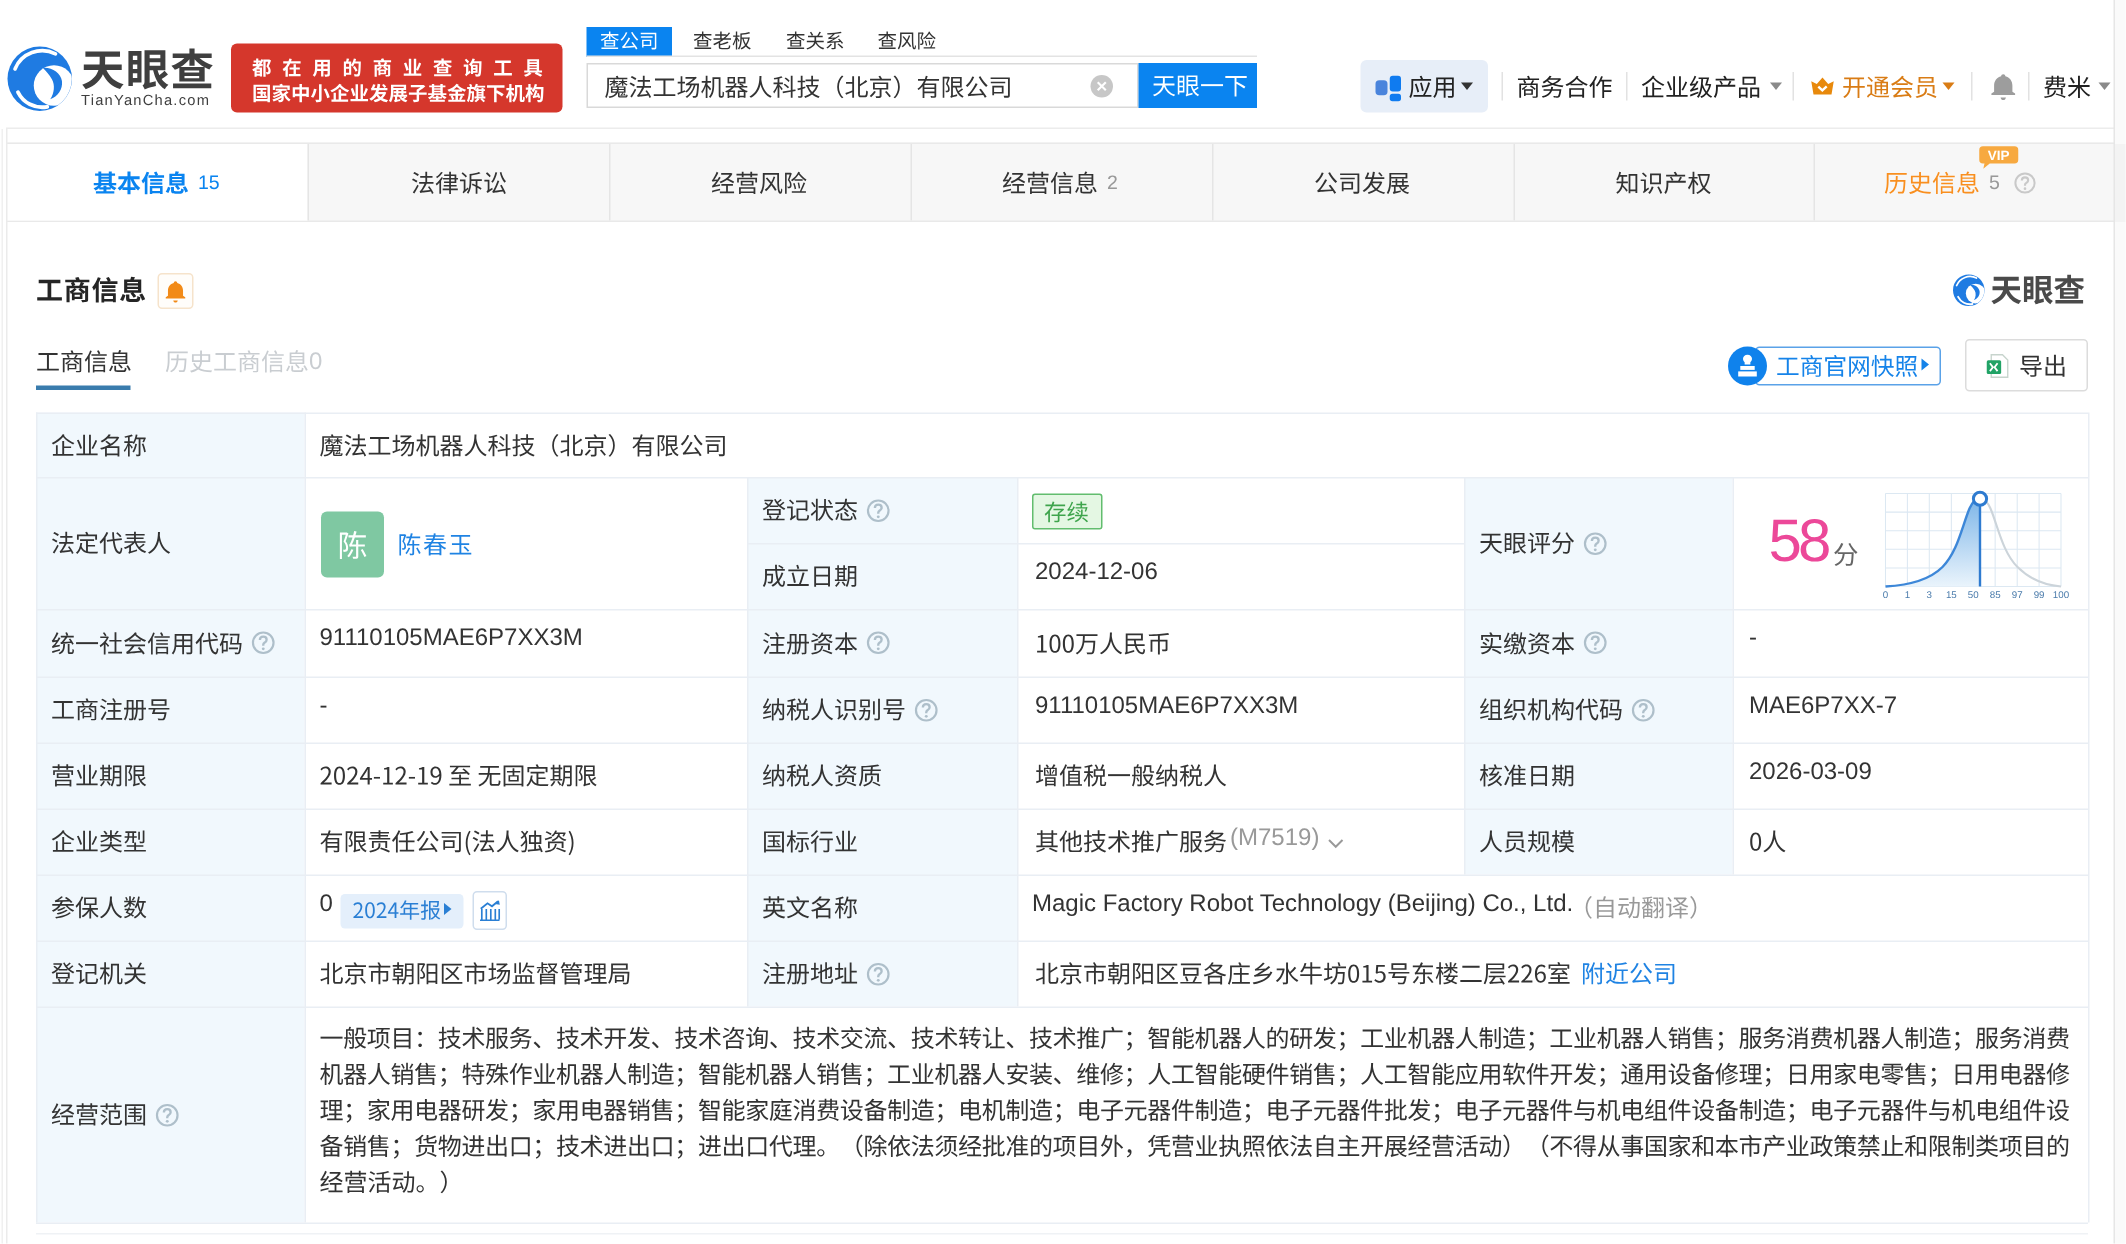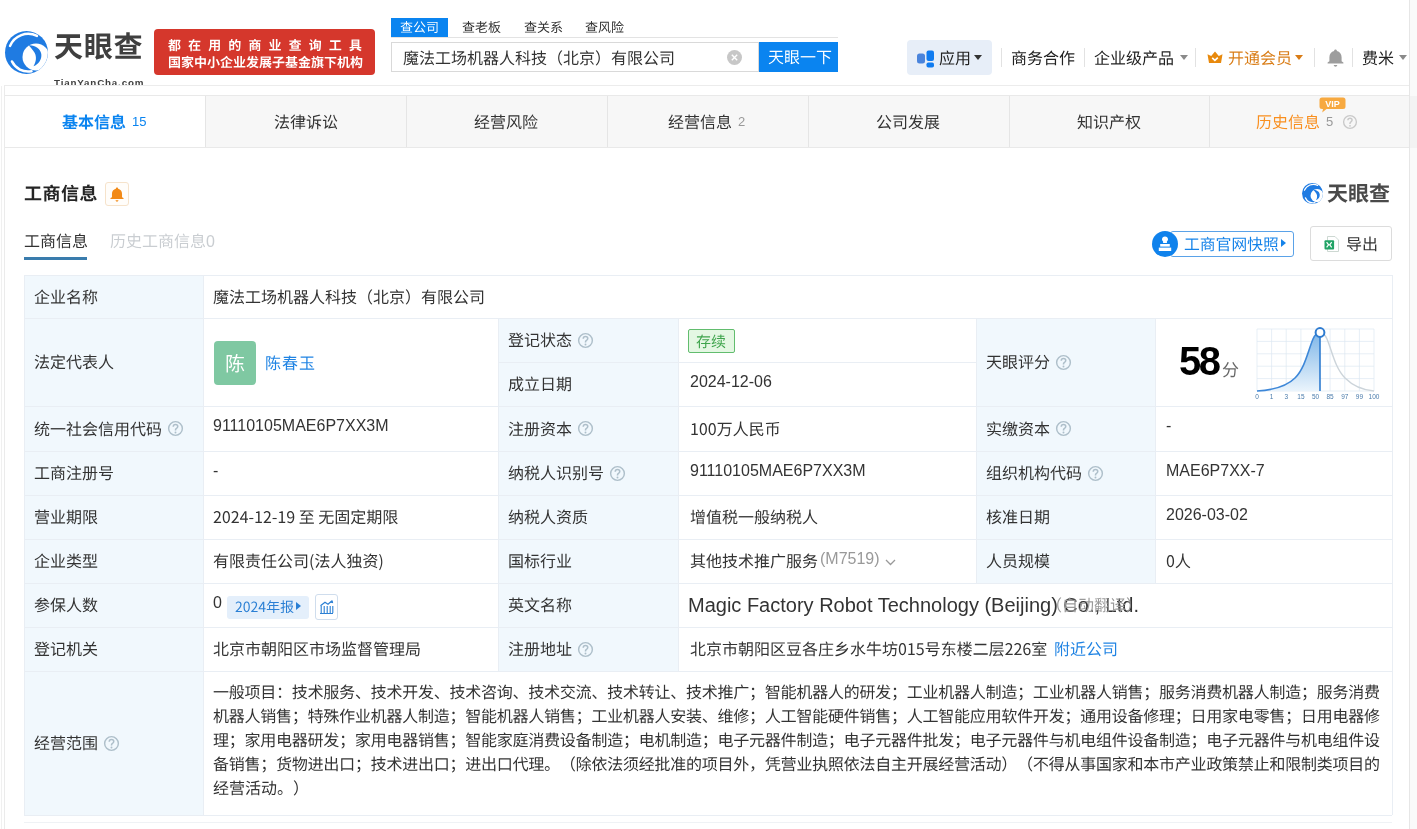--- a/index.html
+++ b/index.html
@@ -298,21 +298,21 @@
 <svg class="a" style="left:5px;top:31px" width="43" height="43" viewBox="0 0 43 43">
     <use href="#tyclogo"></use>
   </svg>
 <svg class="a" style="left:54px;top:57px" width="1" height="1">
     <g transform="scale(0.029 -0.029)" fill="#3f3f3f">
       <use href="#b0"></use>
       <use href="#b1" x="1028"></use>
       <use href="#b2" x="2055"></use>
     </g>
   </svg>
-<div class="a" style="left:54px;top:77px;font-weight:bold;font-size:9.8px;letter-spacing:0.82px;color:#3f3f3f">TianYanCha.com</div>
+<div class="a" style="left:54px;top:62px;font-weight:normal;font-size:9.8px;letter-spacing:0.82px;color:#3f3f3f">TianYanCha.com</div>
 <div class="a" style="left:154px;top:29px;width:221px;height:46px;background:#d5372c;border-radius:4px"></div>
 <svg class="a" style="left:168px;top:49.5px" width="1" height="1">
     <g transform="scale(0.013 -0.013)" fill="#fff">
       <use href="#b3"></use>
       <use href="#b4" x="1546"></use>
       <use href="#b5" x="3092"></use>
       <use href="#b6" x="4638"></use>
       <use href="#b7" x="6185"></use>
       <use href="#b8" x="7731"></use>
       <use href="#b2" x="9277"></use>
@@ -722,21 +722,21 @@
       <use href="#g1f" x="1000"></use>
       <use href="#g34" x="2000"></use>
       <use href="#g35" x="3000"></use>
     </g>
   </svg>
 <svg class="a" style="left:1056px;top:354.5px" width="15" height="15" viewBox="0 0 14 14">
     <circle cx="7" cy="7" r="6.4" fill="none" stroke="#aebfca" stroke-width="1.35"></circle>
     <path d="M4.9 5.3 C4.9 4 5.8 3.2 7 3.2 C8.2 3.2 9.1 4 9.1 5.1 C9.1 6 8.6 6.4 7.9 6.9 C7.3 7.3 7 7.6 7 8.3 L7 8.9" fill="none" stroke="#aebfca" stroke-width="1.45"></path>
     <circle cx="7" cy="10.8" r="0.9" fill="#aebfca"></circle>
   </svg>
-<div class="a" style="left:1179px;top:341px;font-size:40px;font-weight:bold;color:#000000;letter-spacing:-2.5px;line-height:40px">58</div>
+<div class="a" style="left:1179px;top:341px;font-size:40px;font-weight:normal;color:#ec4899;letter-spacing:-2.5px;line-height:40px">58</div>
 <svg class="a" style="left:1222px;top:376px" width="1" height="1">
     <g transform="scale(0.017 -0.017)" fill="#666">
       <use href="#g35"></use>
     </g>
   </svg>
 <svg class="a" style="left:1255px;top:326px" width="124" height="73" viewBox="0 0 124 73">
 <defs>
       <linearGradient id="cg" x1="0" y1="0" x2="0" y2="1">
 <stop offset="0" stop-color="#7eb6e8"></stop>
         <stop offset="1" stop-color="#eaf4fc"></stop>
@@ -911,21 +911,21 @@
     </g>
   </svg>
 <svg class="a" style="left:986px;top:523px" width="1" height="1">
     <g transform="scale(0.016 -0.016)" fill="#333333">
       <use href="#g43"></use>
       <use href="#g44" x="1000"></use>
       <use href="#g32" x="2000"></use>
       <use href="#g33" x="3000"></use>
     </g>
   </svg>
-<div class="a" style="left:1166px;top:505.5px;font-size:16px;color:#333333">2026-03-02</div>
+<div class="a" style="left:1166px;top:505.5px;font-size:16px;color:#333333">2026-03-09</div>
 <svg class="a" style="left:34px;top:567px" width="1" height="1">
     <g transform="scale(0.016 -0.016)" fill="#333333">
       <use href="#g1o"></use>
       <use href="#g1p" x="1000"></use>
       <use href="#g45" x="2000"></use>
       <use href="#g46" x="3000"></use>
     </g>
   </svg>
 <svg class="a" style="left:213px;top:567px" width="1" height="1">
     <g transform="scale(0.016 -0.016)" fill="#333333">
@@ -1009,21 +1009,21 @@
 <path d="M13.6 0.2 L14.2 3.2 L10.8 2.6 Z" fill="#2a7fd4"></path>
 </svg>
 <svg class="a" style="left:508px;top:611px" width="1" height="1">
     <g transform="scale(0.016 -0.016)" fill="#333333">
       <use href="#g4s"></use>
       <use href="#g4t" x="1000"></use>
       <use href="#g2m" x="2000"></use>
       <use href="#g2n" x="3000"></use>
     </g>
   </svg>
-<div class="a" style="left:688px;top:593.5px;font-size:20px;color:#333333">Magic Factory Robot Technology (Beijing) Co., Ltd.</div>
+<div class="a" style="left:688px;top:593.5px;font-size:16px;color:#333333">Magic Factory Robot Technology (Beijing) Co., Ltd.</div>
 <svg class="a" style="left:1046px;top:611px" width="1" height="1">
     <g transform="scale(0.016 -0.016)" fill="#999999">
       <use href="#g18"></use>
       <use href="#g4u" x="1000"></use>
       <use href="#g4v" x="2000"></use>
       <use href="#g4w" x="3000"></use>
       <use href="#g4x" x="4000"></use>
       <use href="#g1b" x="5000"></use>
     </g>
   </svg>

